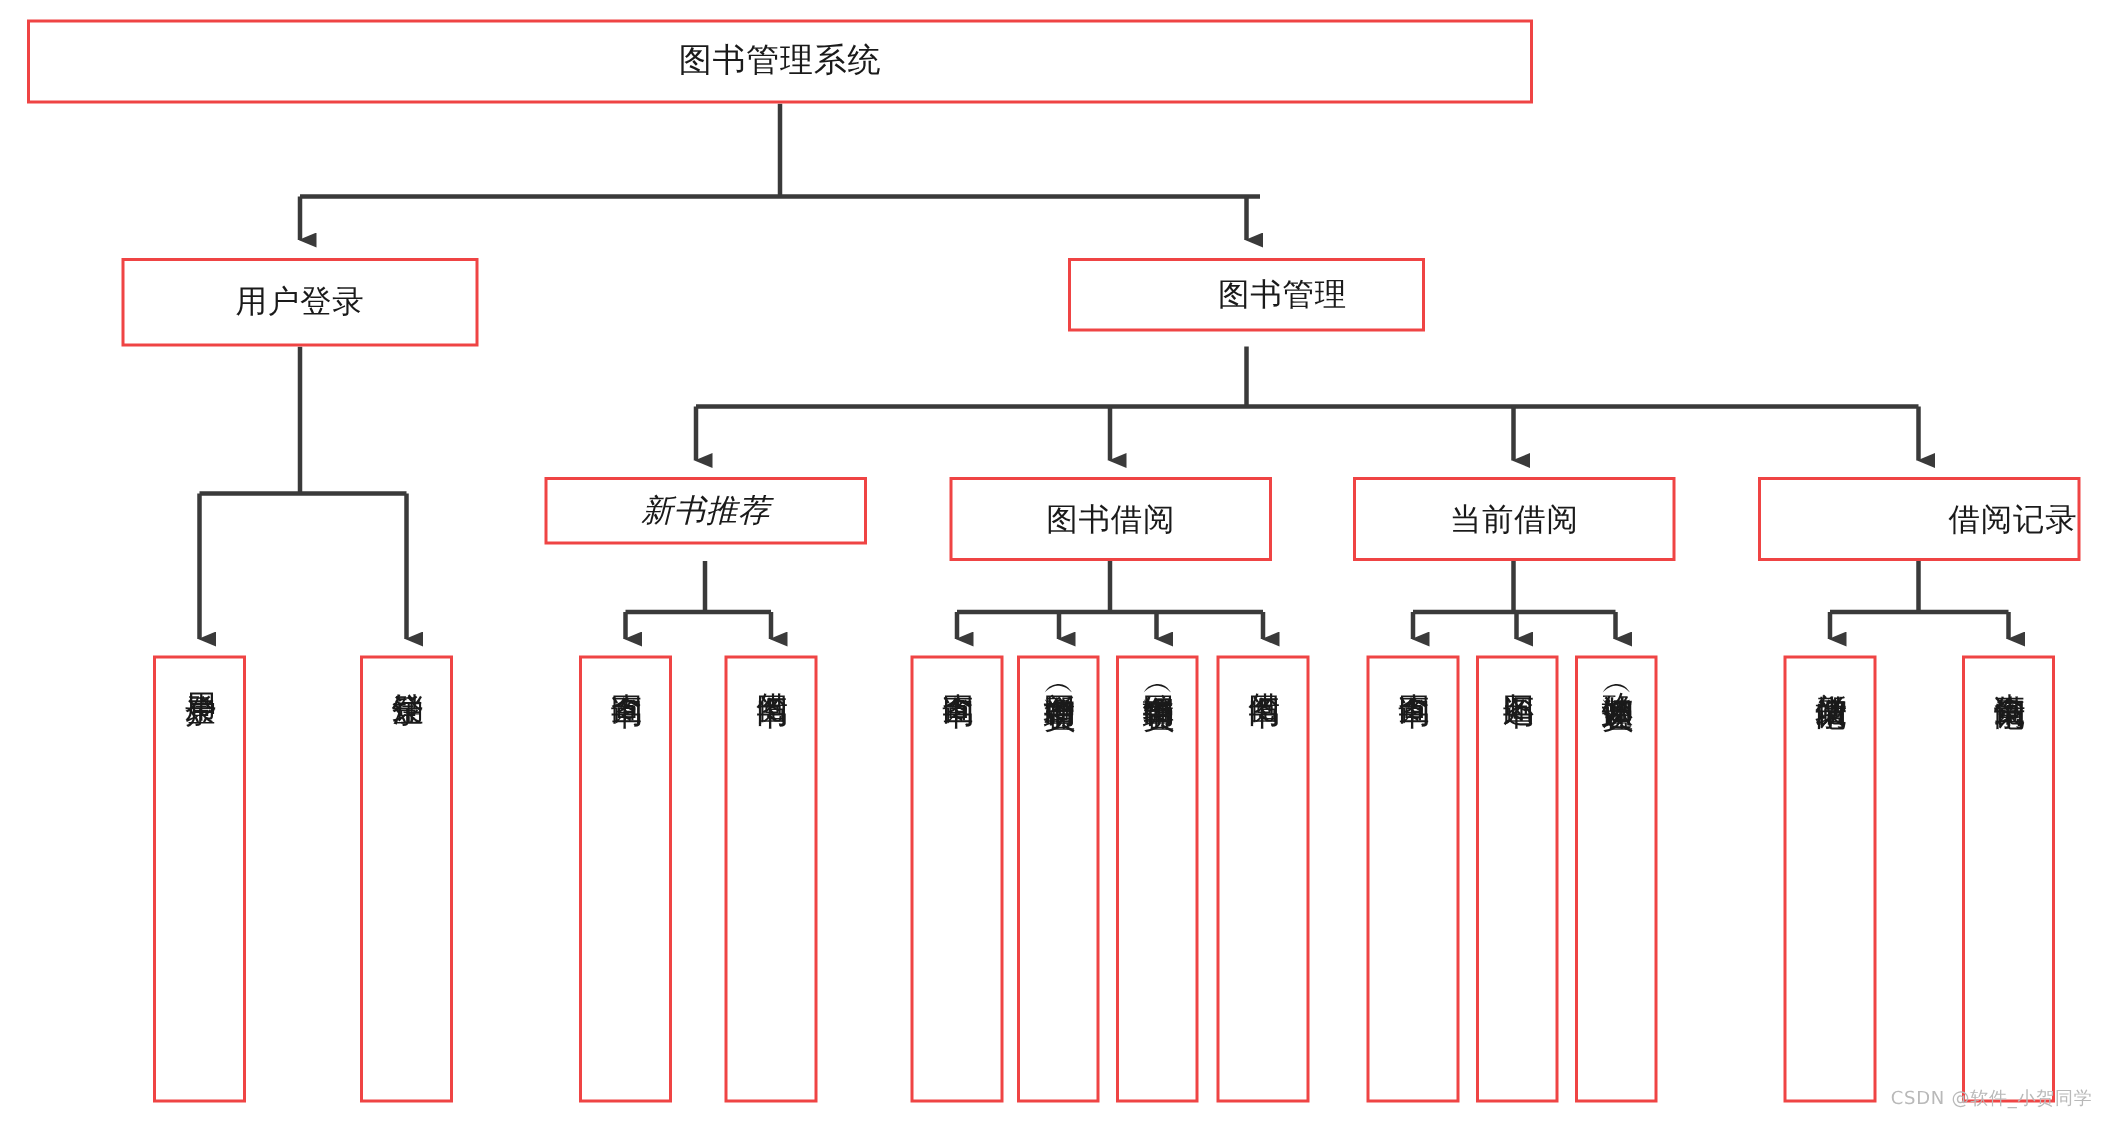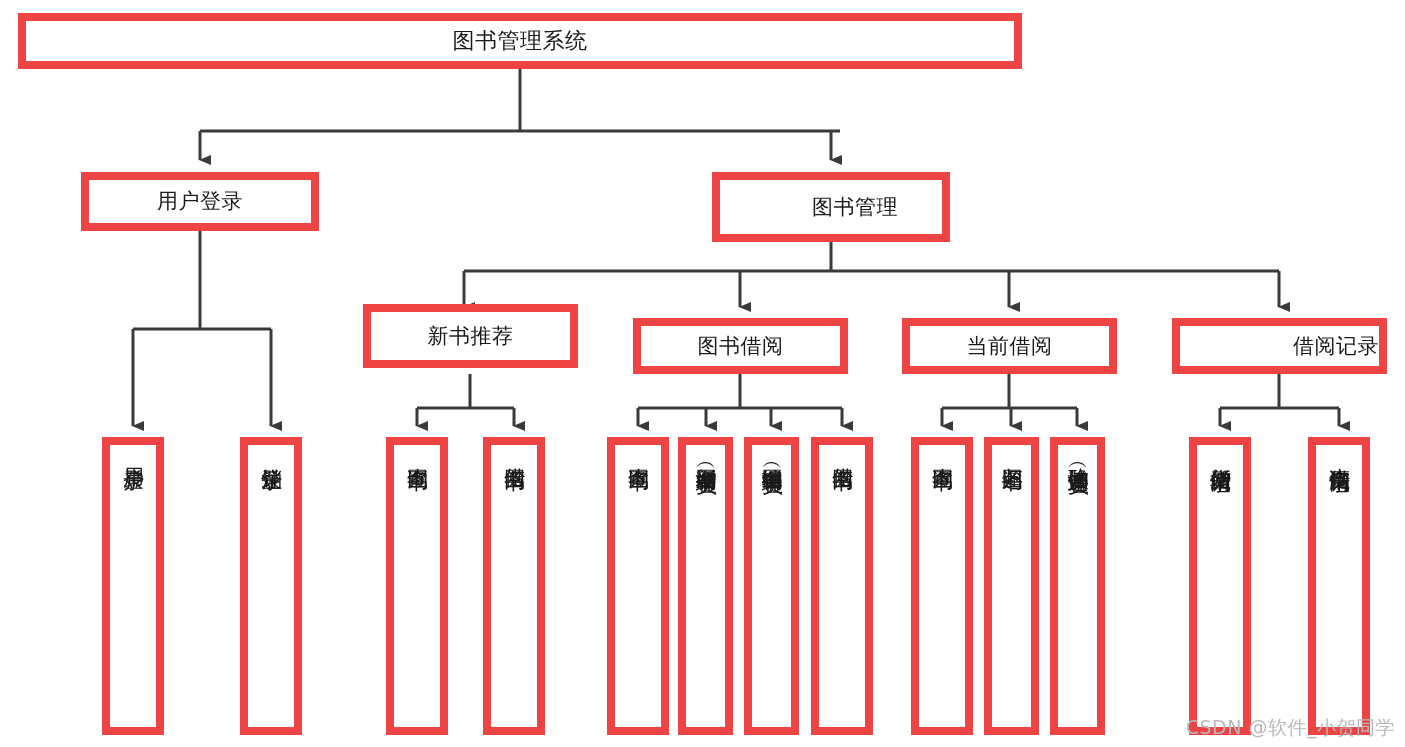--- a/index.html
+++ b/index.html
@@ -22,21 +22,21 @@
     left: 0;
     top: 0;
     width: 1405px;
     height: 747px;
     pointer-events: none;
   }
   .node {
     position: absolute;
     box-sizing: border-box;
     background: #ffffff;
-    border: 8px solid #ef4444;
+    border: 2px solid #ef4444;
     display: flex;
     align-items: center;
     justify-content: center;
     color: #1a1a1a;
   }
   .node .label {
     display: block;
     text-align: center;
     line-height: 1.28;
     letter-spacing: 0.5px;
@@ -57,21 +57,21 @@
     text-orientation: upright;
     font-size: 21px;
     line-height: 1.12;
     letter-spacing: 1px;
     white-space: nowrap;
   }
   #watermark {
     position: absolute;
     right: 10px;
     bottom: 6px;
-    font-size: 19px;
+    font-size: 12px;
     color: #b9b9b9;
     letter-spacing: 0.5px;
     white-space: nowrap;
     font-family: "DejaVu Sans", "Liberation Sans", sans-serif;
   }
 </style>
 </head>
 <body>
 
 <div id="canvas">
@@ -126,25 +126,25 @@
     </g>
   </svg>
 
   <div class="node root horiz" style="left:18px; top:13px; width:1004px; height:56px;">
     <span class="label">图书管理系统</span>
   </div>
 
   <div class="node horiz" style="left:81px; top:172px; width:238px; height:59px;">
     <span class="label">用户登录</span>
   </div>
-  <div class="node horiz" style="left:712px; top:172px; width:238px; height:70px;padding-left:48px;">
+  <div class="node horiz" style="left:712px; top:172px; width:238px; height:49px;padding-left:48px;">
     <span class="label">图书管理</span>
   </div>
 
-  <div class="node horiz" style="left:363px; top:304px; width:215px; height:64px;">
+  <div class="node horiz" style="left:363px; top:318px; width:215px; height:45px;font-style:italic;">
     <span class="label">新书推荐</span>
   </div>
   <div class="node horiz" style="left:902px; top:318px; width:215px; height:56px;">
     <span class="label">当前借阅</span>
   </div>
   <div class="node horiz" style="left:633px; top:318px; width:215px; height:56px;">
     <span class="label">图书借阅</span>
   </div>
   <div class="node horiz" style="left:1172px; top:318px; width:215px; height:56px;justify-content:flex-end;">
     <span class="label">借阅记录</span>

